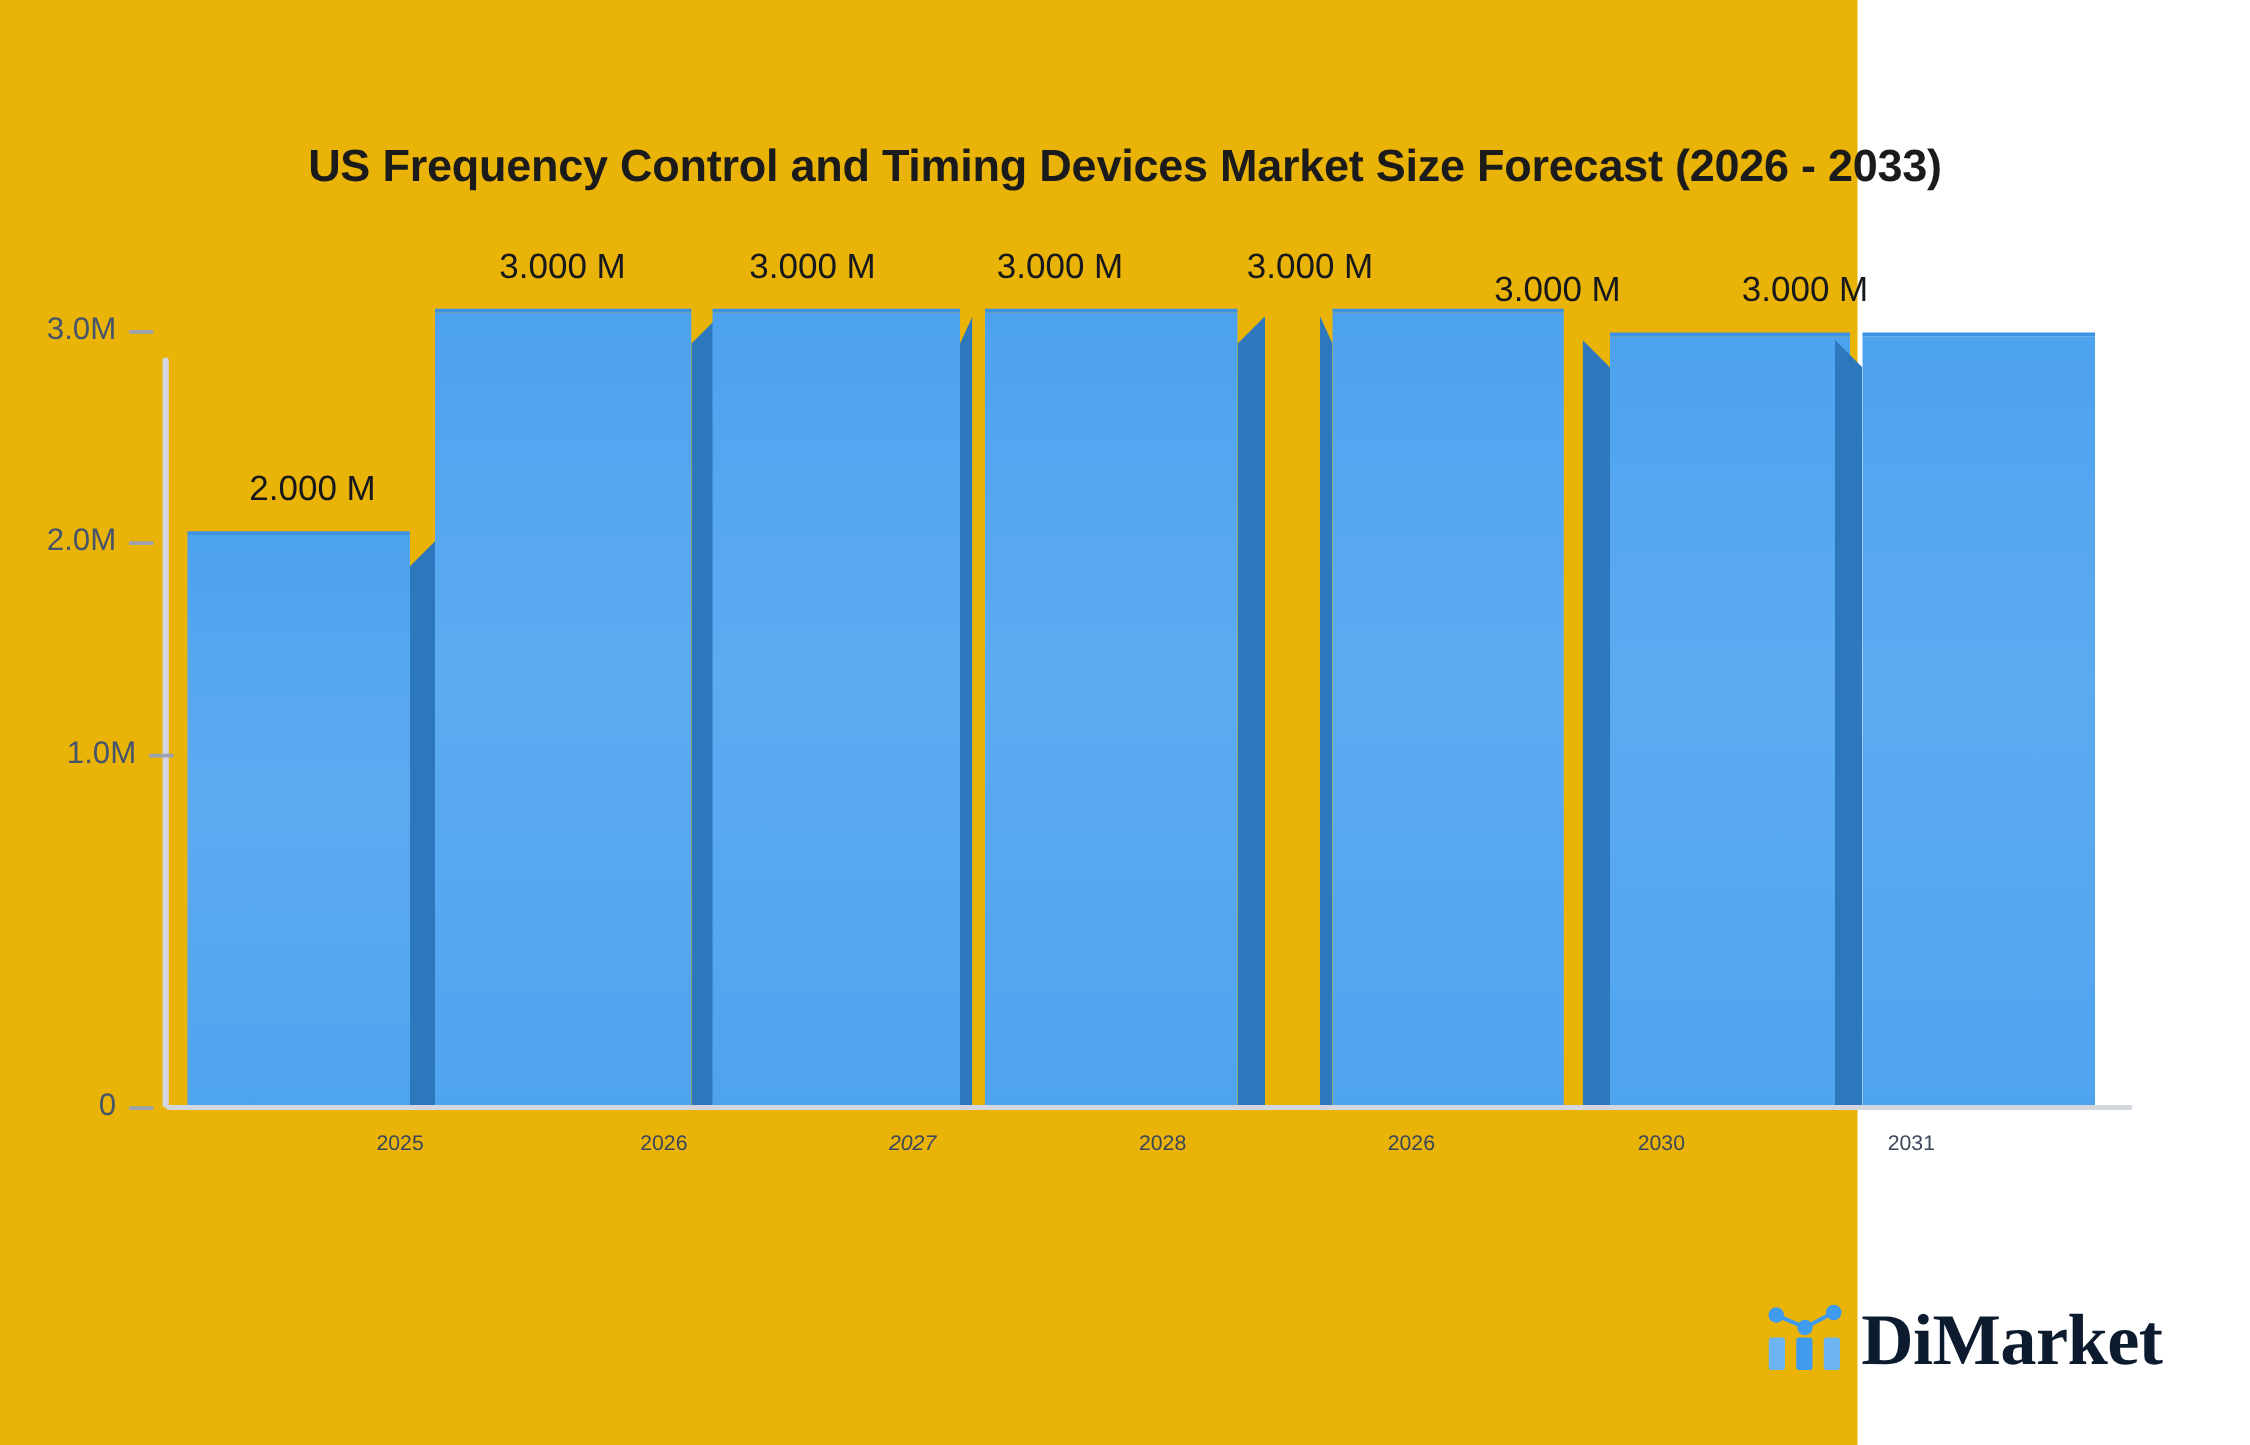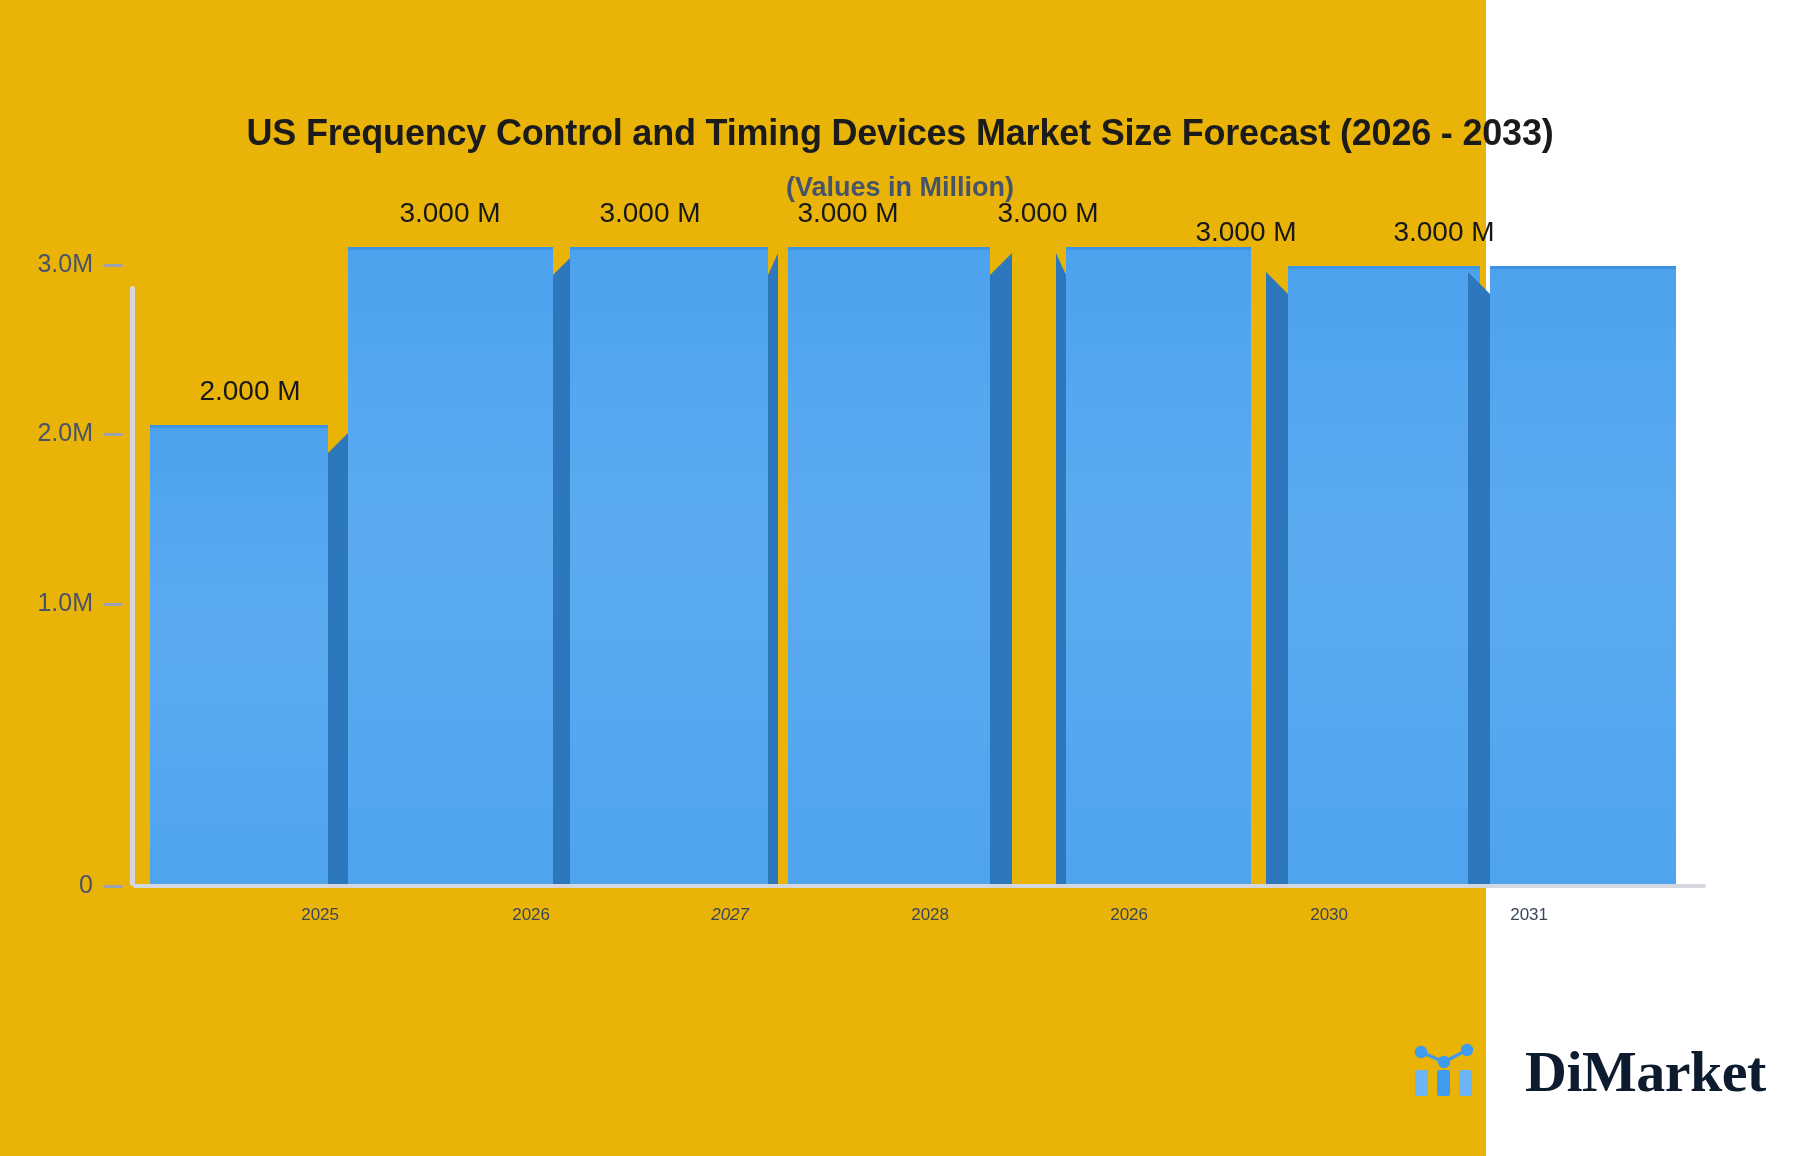--- a/index.html
+++ b/index.html
@@ -166,54 +166,52 @@
   }
 
   
   #logo {
     position: absolute;
     left: 1413px;
     top: 1036px;
     height: 72px;
     display: flex;
     align-items: center;
-    gap: 36px;
   }
   #logo .mark { margin-right: 14px; display: block; }
   #logo .wordmark {
     font-family: "Liberation Serif", serif;
     font-size: 58px;
     font-weight: bold;
     color: #0d1b2e;
     letter-spacing: -0.5px;
     line-height: 1;
     white-space: nowrap;
   }
 </style>
 </head>
 <body>
 
 <div id="canvas">
 
   <div class="chart-title">US Frequency Control and Timing Devices Market Size Forecast (2026 - 2033)</div>
-  <div class="chart-subtitle">(Values in Million)</div>
 
   <div class="y-axis-line"></div>
   <div class="x-axis-line"></div>
 
   <div id="yticks">
       <div class="ytick" style="left: 0px; top: 255px; width: 133px;">
         <span class="lab">3.0M</span>
         <span class="dash"></span>
       </div>
       <div class="ytick" style="left: 0px; top: 424px; width: 133px;">
         <span class="lab">2.0M</span>
         <span class="dash"></span>
       </div>
-      <div class="ytick" style="left: 0px; top: 594px; width: 133px;">
+      <div class="ytick" style="left: 0px; top: 594px; width: 133px; padding-left: 16px;">
         <span class="lab">1.0M</span>
         <span class="dash"></span>
       </div>
       <div class="ytick" style="left: 0px; top: 876px; width: 133px;">
         <span class="lab">0</span>
         <span class="dash"></span>
       </div>
     </div>
   <div id="bars">
       <div class="bar-group" style="left: 150px; top: 425px; width: 178px; height: 459px;">

